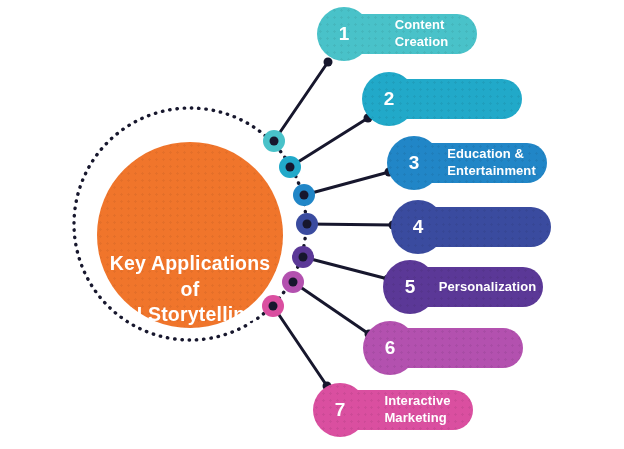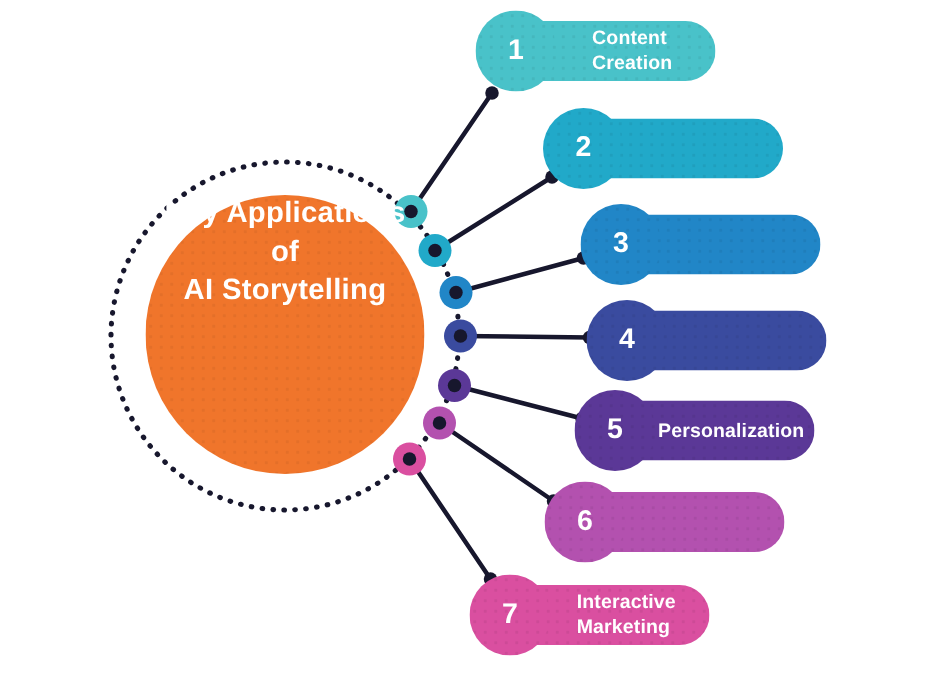--- a/index.html
+++ b/index.html
@@ -5,23 +5,23 @@
   html,body{margin:0;padding:0;}
   body{
     width:624px;height:449px;position:relative;overflow:hidden;
     background:#ffffff;
     font-family:"Liberation Sans","DejaVu Sans",sans-serif;
   }
   .stage{position:absolute;inset:0;}
   svg.wires{position:absolute;left:0;top:0;z-index:1;}
   
   .center-circle{
-    position:absolute;left:97px;top:130px;width:186px;height:186px;
+    position:absolute;left:97px;top:142px;width:186px;height:186px;
     border-radius:50%;z-index:2;
-    display:flex;align-items:flex-start;justify-content:center;text-align:center;
+    display:flex;align-items:flex-end;justify-content:center;text-align:center;
     background-image:radial-gradient(rgba(0,0,0,0.05) 1px, transparent 1.3px);
     background-size:7px 7px;
   }
   .center-title{
     color:#ffffff;font-weight:bold;font-size:19.5px;line-height:1.32;
     white-space:pre-line;letter-spacing:.2px;
   }
   
   .pill{position:absolute;width:160px;height:54px;z-index:3;}
   .pill .bulge{
@@ -113,20 +113,22 @@
     <div class="bulge" style="background-color: rgb(33, 169, 201);">
       <span class="num">2</span>
     </div>
   </div>
 
   <div class="pill" style="left:387px;top:136px;">
     <div class="bar" style="background-color: rgb(33, 134, 199);"></div>
     <div class="bulge" style="background-color: rgb(33, 134, 199);">
       <span class="num">3</span>
     </div>
+    <div class="label">Education &amp;
+Entertainment</div>
   </div>
 
   <div class="pill" style="left:391px;top:200px;">
     <div class="bar" style="background-color: rgb(58, 75, 159);"></div>
     <div class="bulge" style="background-color: rgb(58, 75, 159);">
       <span class="num">4</span>
     </div>
   </div>
 
   <div class="pill" style="left:383px;top:260px;">

